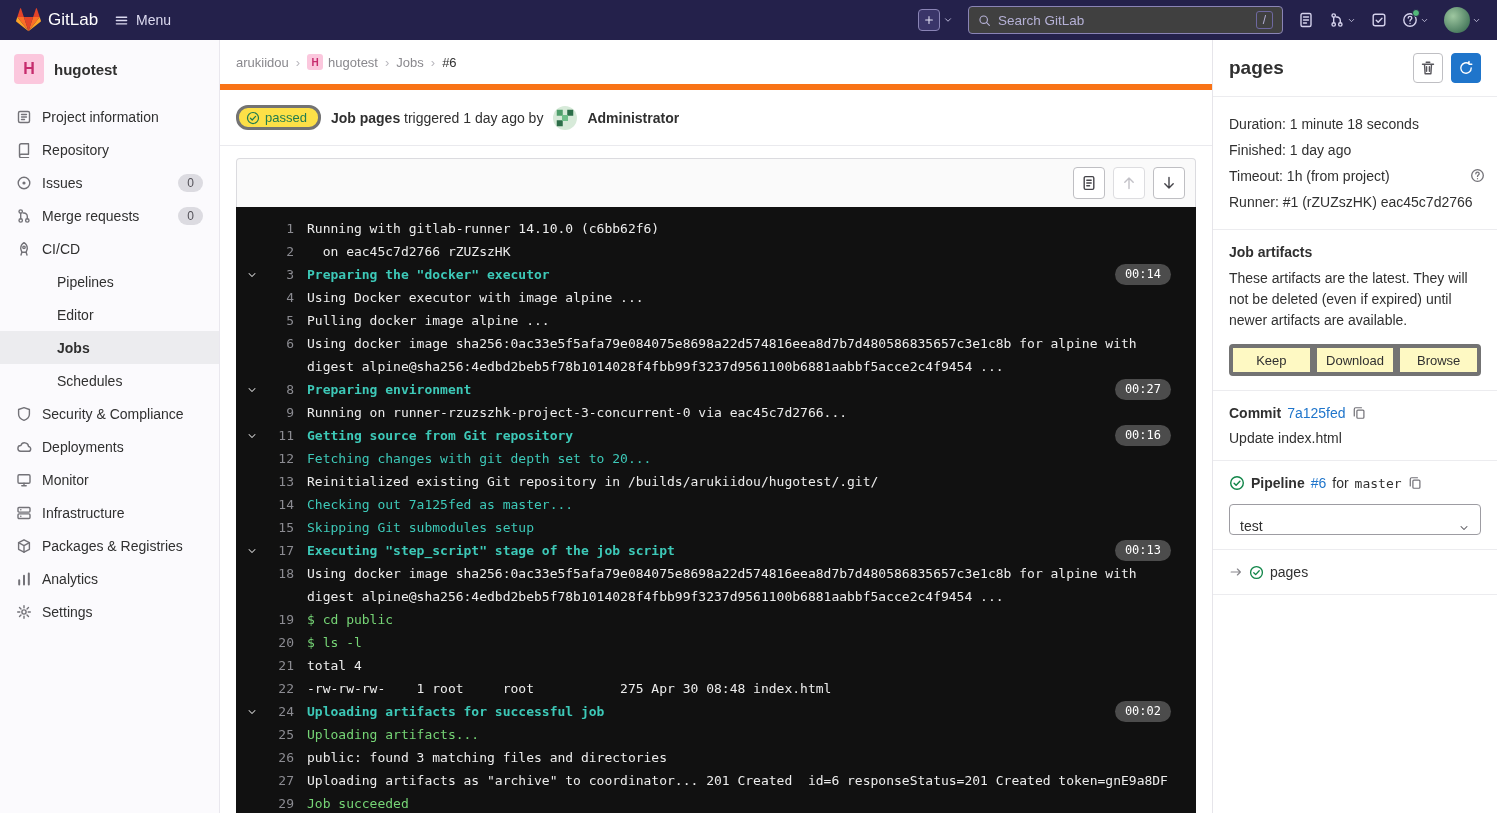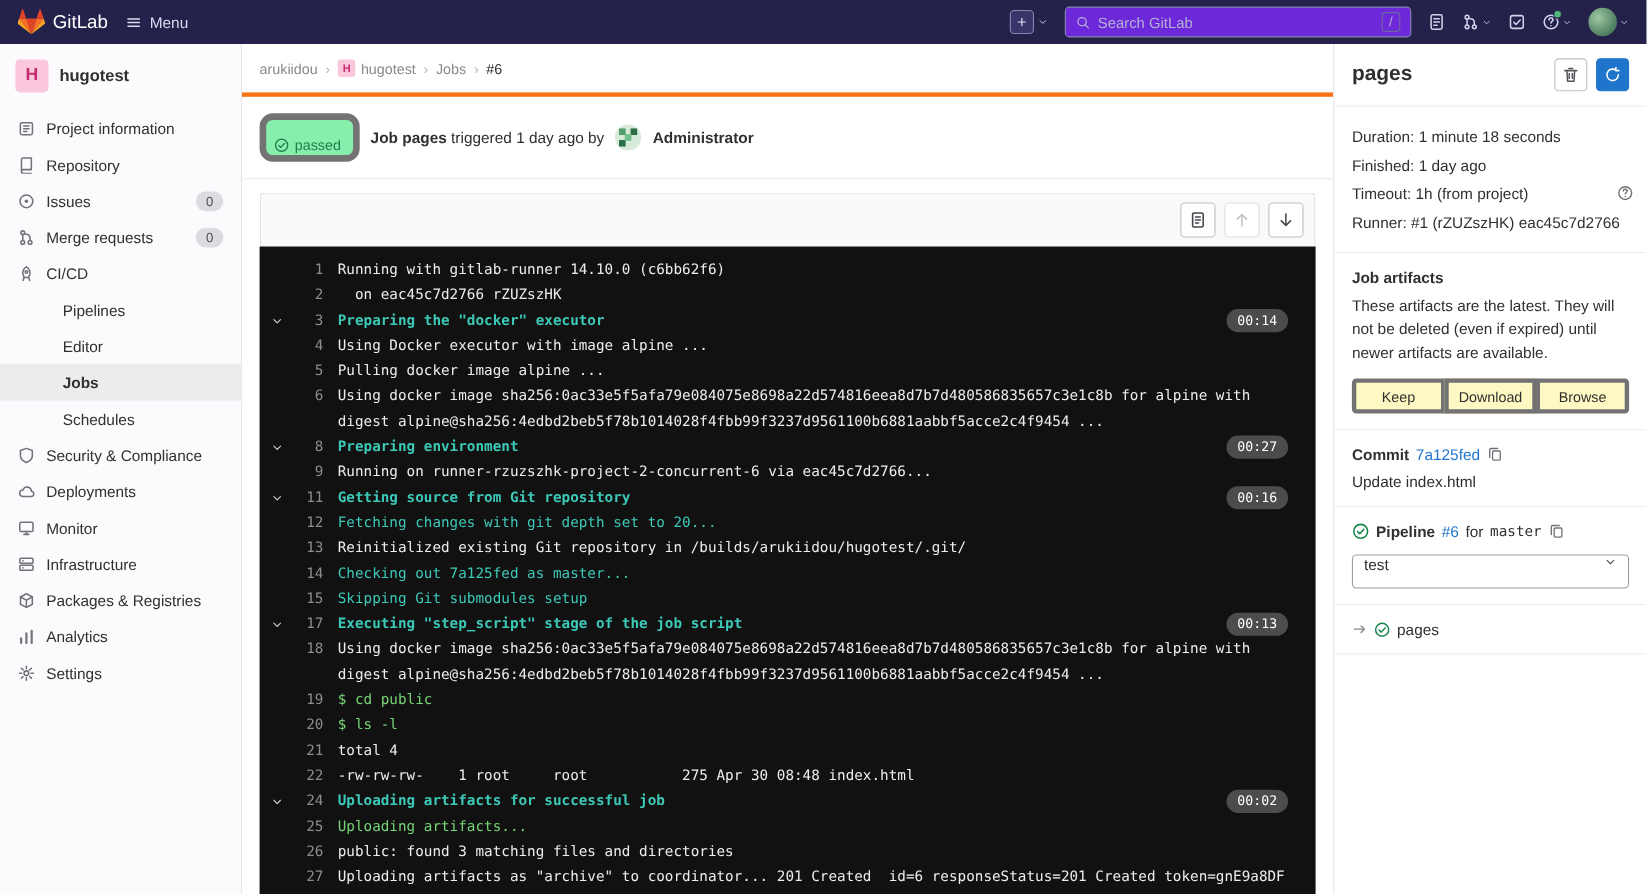--- a/index.html
+++ b/index.html
@@ -9,48 +9,48 @@
 button{font-family:inherit}
 
 
 .navbar{position:absolute;top:0;left:0;right:0;height:40px;background:var(--navbar-bg,#24214b);display:flex;align-items:center;padding:0 16px;gap:16px;z-index:50}
 .brand{display:flex;align-items:center;gap:7px;cursor:pointer}
 .brand-name{color:#fff;font-weight:400;font-size:17px}
 .menu-btn{display:flex;align-items:center;gap:7px;color:#dcdaf0;font-size:14px;cursor:pointer}
 .nav-right{margin-left:auto;display:flex;align-items:center;gap:15px}
 .plus-group{display:flex;align-items:center;gap:3px;color:#cfccea;cursor:pointer}
 .plus-box{width:22px;height:22px;border:1px solid #8a84b5;border-radius:4px;background:#3a3569;display:flex;align-items:center;justify-content:center;color:#e4e2f5}
-.searchbar{width:315px;height:28px;background:#6d28d9;border:1px solid #8a84b5;border-radius:4px;display:flex;align-items:center;padding:0 9px;gap:7px;color:#b5b1d6}
+.searchbar{width:315px;height:28px;background:#404040;border:1px solid #8a84b5;border-radius:4px;display:flex;align-items:center;padding:0 9px;gap:7px;color:#b5b1d6}
 .searchbar input{flex:1;background:transparent;border:none;outline:none;color:#e6e4f4;font-size:13.5px;font-family:inherit}
 .searchbar input::placeholder{color:#b5b1d6}
 .kbd{min-width:17px;height:18px;border:1px solid #6e68a0;border-radius:3px;color:#b5b1d6;font-size:12px;display:flex;align-items:center;justify-content:center;padding:0 4px}
 .nav-ic{color:#d5d2ec;display:flex;align-items:center;gap:2px;cursor:pointer;position:relative}
 .nav-avatar{width:26px;height:26px;border-radius:50%;background:radial-gradient(circle at 35% 35%,#9ec7a0,#4e7f62 70%,#2f5b49)}
 .help-dot{position:absolute;top:-3px;left:10px;width:8px;height:8px;border-radius:50%;background:#52b87a;border:1px solid #24214b}
 
 
 .sidebar{position:absolute;top:40px;left:0;bottom:0;width:220px;background:#fbfafd;border-right:1px solid #e9e7ee;overflow:hidden}
 .project-head{display:flex;align-items:center;gap:10px;padding:14px 14px 16px;cursor:pointer}
 .project-avatar{width:30px;height:30px;border-radius:4px;background:#fbc7dd;color:#c62b6d;font-weight:700;font-size:16px;display:flex;align-items:center;justify-content:center}
 .project-name{font-weight:600;font-size:15px}
 .nav-item{display:flex;align-items:center;gap:10px;height:33px;padding:0 16px;font-size:14px;color:#303030;cursor:pointer}
 .nav-item .nv-icon{width:16px;height:16px;color:#737278;flex:0 0 16px}
 .nav-item.sub{padding-left:57px}
 .nav-item.active{background:#ececef;font-weight:600}
 .nv-badge{margin-left:auto;background:#dcdbe1;color:#535158;border-radius:10px;font-size:12px;line-height:18px;padding:0 9px;font-weight:400}
 
 
 .main{position:absolute;top:40px;left:220px;right:285px;bottom:0;background:#fff;overflow:hidden}
-.breadcrumbs{display:flex;align-items:center;gap:7px;padding:14px 16px;font-size:13px;color:#89888d;border-bottom:4px solid #f97316}
+.breadcrumbs{display:flex;align-items:center;gap:7px;padding:14px 16px;font-size:13px;color:#89888d;border-bottom:6px solid #f97316}
 .bc-item{cursor:pointer;display:flex;align-items:center;gap:5px}
 .bc-item.last{color:#303030}
 .bc-sep{color:#b9b8be}
 .bc-avatar{width:16px;height:16px;border-radius:3px;background:#fbc7dd;color:#c62b6d;font-size:10px;font-weight:700;display:inline-flex;align-items:center;justify-content:center}
 .job-status-row{display:flex;align-items:center;gap:10px;padding:15px 16px;border-bottom:1px solid #eaeaee;font-size:14px}
-.badge-passed{display:inline-flex;align-items:center;gap:5px;color:#217c4f;border:6px solid #737373;border-radius:12px;padding:15px 11px 2px 7px;font-size:13px;cursor:pointer;background:#86efac}
+.badge-passed{display:inline-flex;align-items:center;gap:5px;color:#217c4f;border:3px solid #737373;border-radius:12px;padding:2px 11px 2px 7px;font-size:13px;cursor:pointer;background:#fde047}
 .badge-ic{display:flex}
 .author-avatar{width:24px;height:24px;border-radius:50%;overflow:hidden;display:inline-flex;cursor:pointer}
 .author-name{font-weight:600;cursor:pointer}
 
 
 .log-wrap{margin:12px 16px 0}
 .log-controls{display:flex;justify-content:flex-end;gap:8px;padding:8px 10px;background:#fafafa;border:1px solid #dbdbdf;border-bottom:none;border-radius:4px 4px 0 0}
 .log-btn{width:32px;height:32px;background:#fff;border:1px solid #bfbfc3;border-radius:4px;display:flex;align-items:center;justify-content:center;color:#45444a;cursor:pointer}
 .log-btn.disabled{color:#c2c1c7;border-color:#dddde0}
 .terminal{background:var(--terminal-bg,#111);border-radius:0 0 4px 4px;padding:10px 0 14px;font-family:"DejaVu Sans Mono",monospace;font-size:13px;color:#ededed;min-height:611px}
@@ -81,21 +81,21 @@
 .seg-btn{flex:1;height:32px;background:#fef9c3;border:4px solid #737373;color:#303030;font-size:13px;cursor:pointer;margin-left:-1px}
 .seg-btn:first-child{border-radius:4px 0 0 4px;margin-left:0}
 .seg-btn:last-child{border-radius:0 4px 4px 0}
 .rp-row{display:flex;align-items:center;gap:6px}
 .link{color:var(--accent,#1f75cb);text-decoration:none;cursor:pointer}
 .copy-ic{color:#737278;cursor:pointer;display:inline-flex}
 .commit-msg{margin-top:9px}
 .ic-green{color:var(--success,#108548);display:inline-flex}
 .ic-gray{color:#89888d;display:inline-flex}
 .mono-branch{font-family:"DejaVu Sans Mono",monospace;font-size:13px}
-.select{margin-top:13px;height:31px;border:1px solid #9d9ca2;border-radius:4px;display:flex;align-items:flex-start;padding:0 10px;cursor:pointer}
+.select{margin-top:13px;height:31px;border:1px solid #9d9ca2;border-radius:4px;display:flex;align-items:flex-end;padding:0 10px;cursor:pointer}
 .sel-chev{margin-left:auto;color:#57565c;display:inline-flex}
 .stage-job-name{color:#303030;cursor:pointer;text-decoration:none}
 </style>
 </head>
 <body>
 
 <header class="navbar">
   <div class="brand">
     <svg width="25" height="24" viewBox="0 0 586 559">
       <path fill="#e24329" d="M293 543L184 207h218z"></path>
@@ -432,21 +432,21 @@
               <path d="M4 6l4 4 4-4"></path>
             </svg>
           </span>
           <a class="lnum">8</a>
           <span class="ltext section">Preparing environment</span>
           <span class="duration">00:27</span>
         </div>
         <div class="log-line">
           <span class="chev"></span>
           <a class="lnum">9</a>
-          <span class="ltext plain">Running on runner-rzuzszhk-project-2-concurrent-6 via eac45c7d2766...</span>
+          <span class="ltext plain">Running on runner-rzuzszhk-project-3-concurrent-0 via eac45c7d2766...</span>
         </div>
         <div class="log-line section-line">
           <span class="chev">
             <svg width="12" height="12" viewBox="0 0 16 16" fill="none" stroke="currentColor" stroke-width="1.4" stroke-linecap="round" stroke-linejoin="round">
               <path d="M4 6l4 4 4-4"></path>
             </svg>
           </span>
           <a class="lnum">11</a>
           <span class="ltext section">Getting source from Git repository</span>
           <span class="duration">00:16</span>

